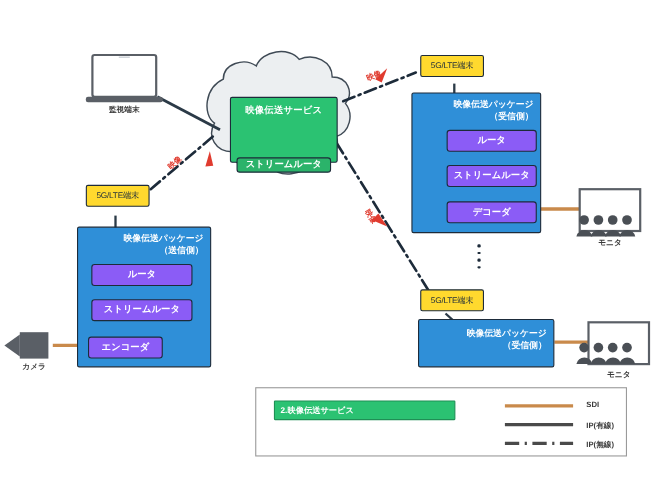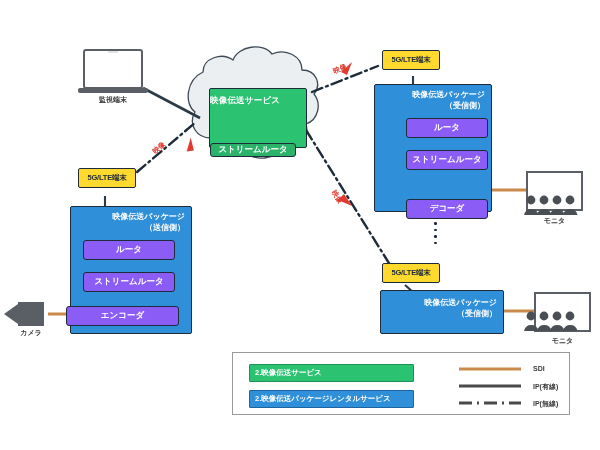--- a/index.html
+++ b/index.html
@@ -21,21 +21,21 @@
 
   
   .cloud-label {
     font-size: 9px; font-weight: bold; color: #3a3a3a;
     text-align: center; width: 120px;
   }
   .svc-box {
     background: #2bc272;
     border: 1.3px solid #1d2b3a;
     border-radius: 2px;
-    display: flex; flex-direction: column; align-items: flex-start; gap: 30px;
+    display: flex; flex-direction: column; align-items: center; gap: 30px;
   }
   .svc-title {
     font-size: 8.5px; font-weight: bold; color: #ffffff;
     margin-top: 6px; letter-spacing: .2px;
   }
   .stream-router {
     background: #2bb36a;
     border: 1.3px solid #1d2b3a;
     border-radius: 3px;
     font-size: 8.5px; font-weight: bold; color: #ffffff;
@@ -61,21 +61,21 @@
     border-radius: 3px;
     font-size: 8.5px; font-weight: bold; color: #ffffff;
     display: flex; align-items: center; justify-content: center;
   }
 
   
   .badge5g {
     background: #ffd92e;
     border: 1.4px solid #1d2b3a;
     border-radius: 2px;
-    font-size: 7.5px; font-weight: bold; color: #1d2b3a;
+    font-size: 7.5px; font-weight: normal; color: #1d2b3a;
     display: flex; align-items: center; justify-content: center;
     letter-spacing: -.2px;
     text-align: right;
   }
 
   
   .cap {
     font-size: 7px; font-weight: bold; color: #3a3a3a;
     text-align: center;
   }
@@ -216,33 +216,33 @@
 </div>
 
 <div class="abs pkg" style="left:70px; top:206px; width:122px; height:128px;">
   <div class="pkg-title">
     <span>映像伝送パッケージ</span>
     <span class="sub">（送信側）</span>
   </div>
 </div>
 <div class="abs inner-box" style="left:83px; top:240px; width:92px; height:20px;">ルータ</div>
 <div class="abs inner-box" style="left:83px; top:272px; width:92px; height:20px;">ストリームルータ</div>
-<div class="abs inner-box" style="left:66px; top:306px; width:113px; height:20px;">エンコーダ</div>
+<div class="abs inner-box" style="left:80px; top:306px; width:68px; height:20px;">エンコーダ</div>
 
 <div class="abs badge5g" style="left:78px; top:168px; width:58px; height:20px;">5G/LTE端末</div>
 
 <div class="abs pkg" style="left:374px; top:84px; width:118px; height:128px;">
   <div class="pkg-title">
     <span>映像伝送パッケージ</span>
     <span class="sub">（受信側）</span>
   </div>
 </div>
 <div class="abs inner-box" style="left:406px; top:118px; width:82px; height:20px;">ルータ</div>
 <div class="abs inner-box" style="left:406px; top:150px; width:82px; height:20px;">ストリームルータ</div>
-<div class="abs inner-box" style="left:406px; top:199px; width:82px; height:20px;">デコーダ</div>
+<div class="abs inner-box" style="left:406px; top:183px; width:82px; height:20px;">デコーダ</div>
 
 <div class="abs badge5g" style="left:382px; top:50px; width:58px; height:20px;">5G/LTE端末</div>
 
 <div class="abs pkg" style="left:380px; top:290px; width:124px; height:44px;">
   <div class="pkg-title" style="top:7px;">
     <span>映像伝送パッケージ</span>
     <span class="sub">（受信側）</span>
   </div>
 </div>
 <div class="abs badge5g" style="left:382px; top:263px; width:58px; height:20px;">5G/LTE端末</div>
@@ -258,21 +258,20 @@
 <div class="abs cap" style="left:3px; top:328px; width:56px;">カメラ</div>
 <div class="abs cap" style="left:527px; top:216px; width:55px;">モニタ</div>
 <div class="abs cap" style="left:535px; top:336px; width:55px;">モニタ</div>
 
 <div class="abs flow-label" style="left:152px; top:143px; transform:rotate(-40deg);">映像</div>
 <div class="abs flow-label" style="left:333px; top:64px; transform:rotate(-22deg);">映像</div>
 <div class="abs flow-label" style="left:330px; top:192px; transform:rotate(58deg);">映像</div>
 
 <div class="abs" id="legend">
   <div class="abs legend-chip chip-green" style="left:16px; top:11px; width:165px; height:18px;">2.映像伝送サービス</div>
-  <div class="abs legend-chip chip-blue" style="left:16px; top:37px; width:165px; height:18px;">2.映像伝送パッケージレンタルサービス</div>
 
   <svg class="abs" style="left:224px; top:8px;" width="68" height="50" xmlns="http://www.w3.org/2000/svg">
     <line x1="2" y1="8" x2="64" y2="8" stroke="#c98a4b" stroke-width="3"></line>
     <line x1="2" y1="25" x2="64" y2="25" stroke="#4a4a4a" stroke-width="3"></line>
     <line x1="2" y1="42" x2="64" y2="42" stroke="#4a4a4a" stroke-width="3" stroke-dasharray="13 5 2 5" stroke-linecap="butt"></line>
   </svg>
 
   <div class="abs legend-line-label" style="left:300px; top:12px;">SDI</div>
   <div class="abs legend-line-label" style="left:300px; top:29px;">IP(有線)</div>
   <div class="abs legend-line-label" style="left:300px; top:46px;">IP(無線)</div>

